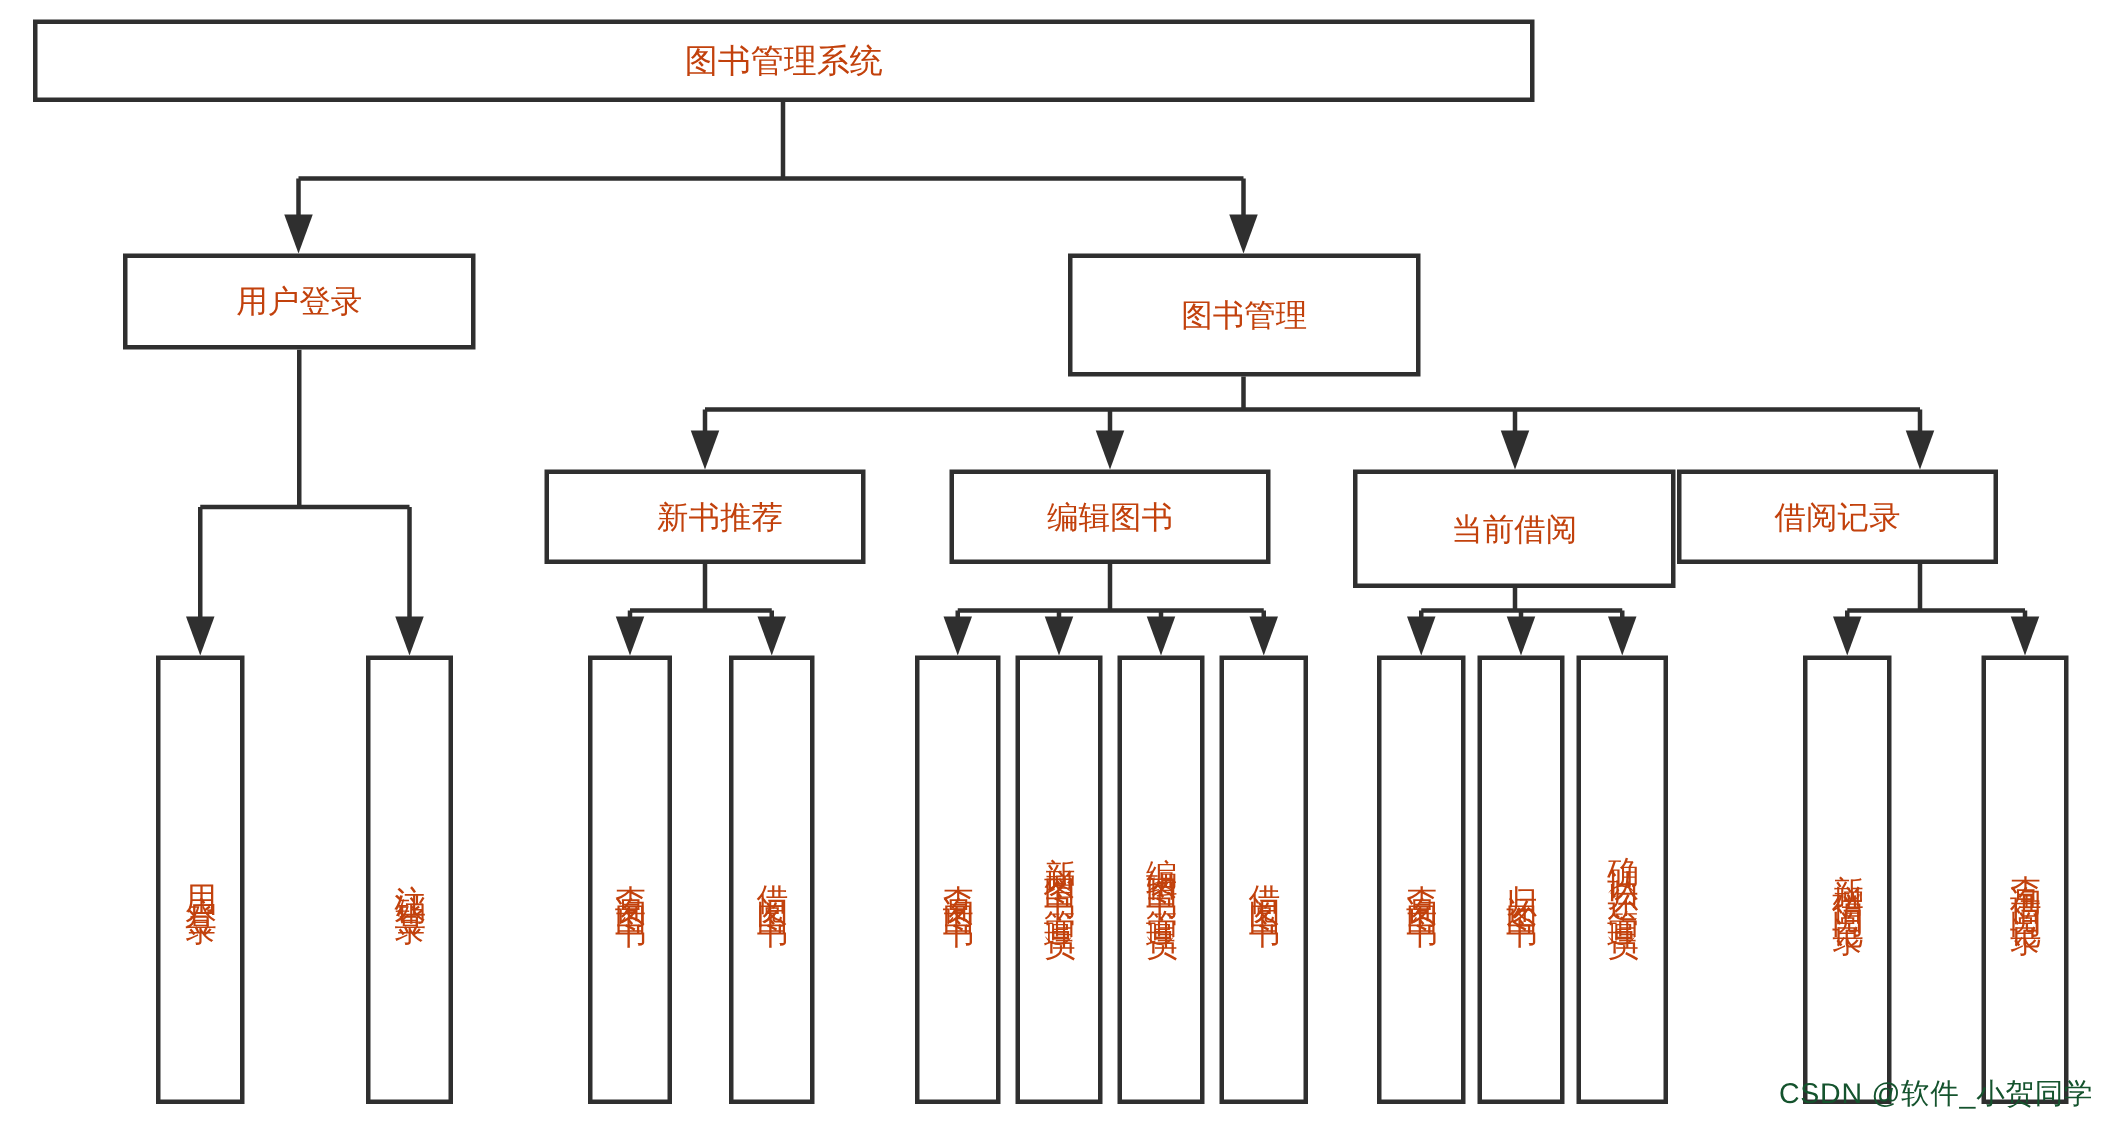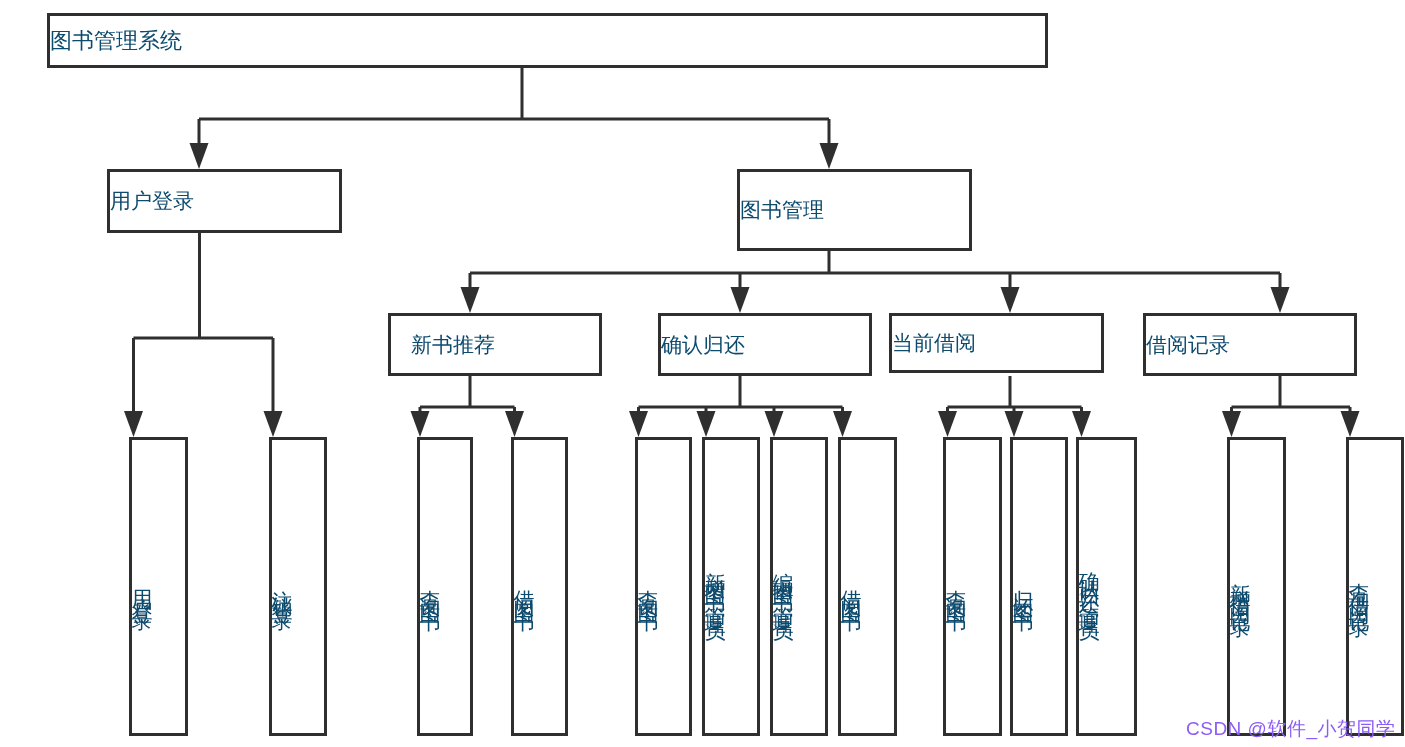--- a/index.html
+++ b/index.html
@@ -5,33 +5,33 @@
   html,body { margin:0; padding:0; background:#ffffff; }
   .canvas {
     position:relative; width:1405px; height:747px;
     background:#ffffff; overflow:hidden;
     font-family:"Liberation Sans","DejaVu Sans",sans-serif;
   }
   .wires { position:absolute; left:0; top:0; }
   .box {
     position:absolute; box-sizing:border-box;
     background:#ffffff; border:3px solid #2f2f2f;
-    display:flex; align-items:center; justify-content:flex-start;
-    color:#0c4a6e; text-align:center;margin-left:25px;
+    display:flex; align-items:center; justify-content:center;
+    color:#c2410c; text-align:center;
   }
   .box.root  { font-size:22px; }
   .box.h     { font-size:21px; }
   .box.v     { font-size:21px; }
   .box.v span{
     writing-mode:vertical-rl; text-orientation:mixed;
     letter-spacing:7px; line-height:1;
   }
   .watermark {
     position:absolute; left:1186px; top:716px;
-    color:#8b5cf6; font-size:19px; white-space:nowrap;
+    color:#14532d; font-size:19px; white-space:nowrap;
     letter-spacing:0.5px;
   }
   .wires path    { stroke:#2f2f2f; stroke-width:3; fill:none; }
   .wires polygon { fill:#2f2f2f; stroke:none; }
 </style>
 </head>
 <body>
 
 <div class="canvas">
 
@@ -72,23 +72,23 @@
     <span>用户登录</span>
   </div>
   <div class="box h" style="left:712px; top:169px; width:235px; height:82px;">
     <span>图书管理</span>
   </div>
 
   <div class="box h" style="left:363px; top:313px; width:214px; height:63px;padding-left:20px;">
     <span>新书推荐</span>
   </div>
   <div class="box h" style="left:633px; top:313px; width:214px; height:63px;">
-    <span>确认归还</span>
+    <span>编辑图书</span>
   </div>
-  <div class="box h" style="left:864px; top:313px; width:215px; height:60px;">
+  <div class="box h" style="left:902px; top:313px; width:215px; height:79px;">
     <span>当前借阅</span>
   </div>
   <div class="box h" style="left:1118px; top:313px; width:214px; height:63px;">
     <span>借阅记录</span>
   </div>
 
   <div class="box v" style="left:104px; top:437px; width:59px; height:299px;">
     <span>用户登录</span>
   </div>
   <div class="box v" style="left:244px; top:437px; width:58px; height:299px;">

